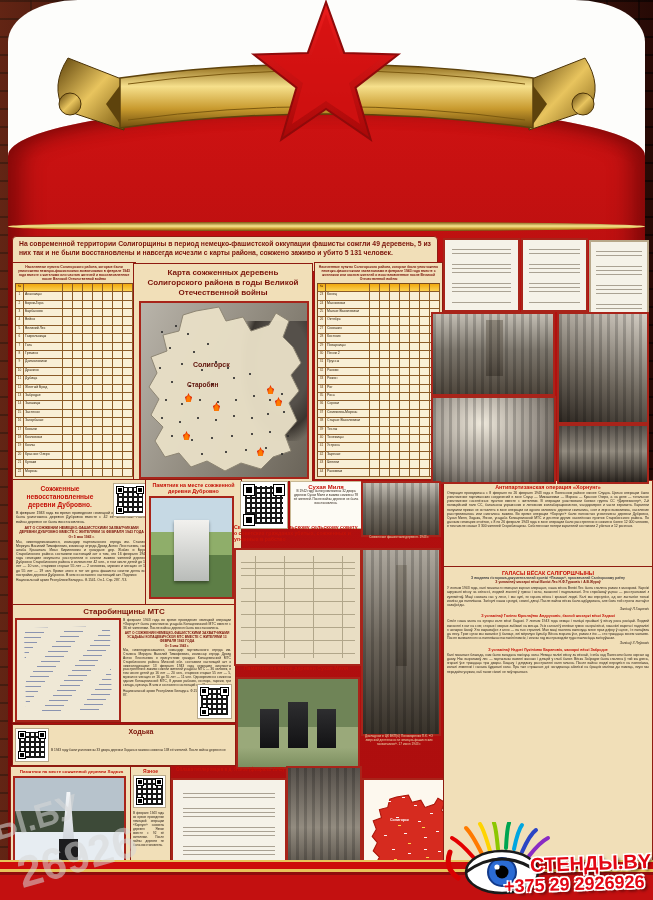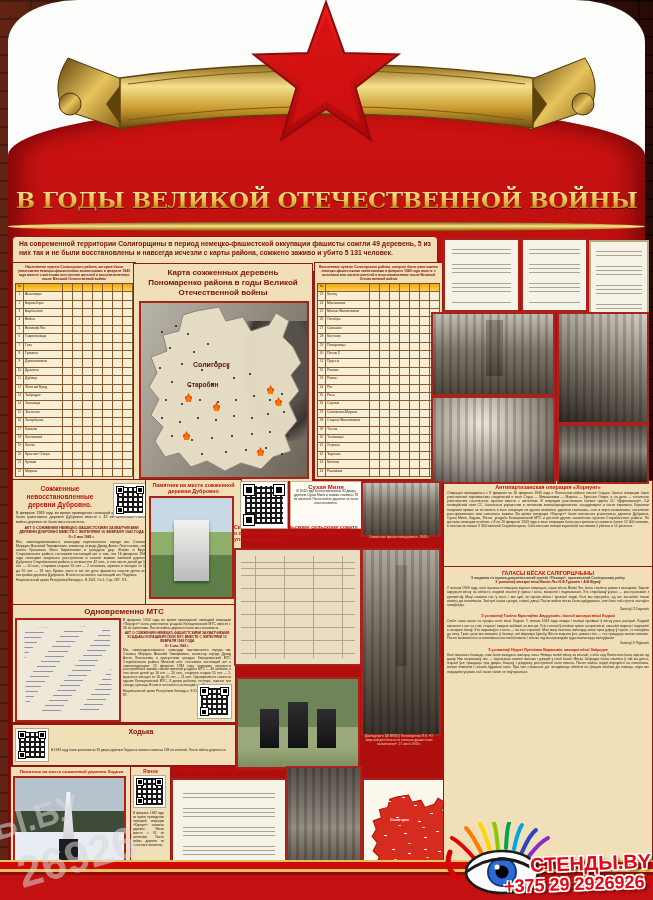--- a/index.html
+++ b/index.html
@@ -130,21 +130,20 @@
     <defs>
         <linearGradient id="gs" x1="0" y1="0" x2="0" y2="1">
       <stop offset="0" stop-color="#ee1c1c"></stop>
           <stop offset="1" stop-color="#a80808"></stop>
         </linearGradient>
       </defs>
     <polygon points="80,2 98.2,52.9 152.3,54.5 109.5,87.6 124.7,139.5 80,109 35.3,139.5 50.5,87.6 7.7,54.5 61.8,52.9" fill="url(#gs)" stroke="#8f0a0a" stroke-width="2"></polygon>
     <polygon points="80,14 94,55 137,57 103,83 114,124 80,101 46,124 57,83 23,57 66,55" fill="#d41212" opacity=".8"></polygon>
   </svg>
 
-  <div class="gold-title" style="top:186px;font-size:23px;">В ГОДЫ ВЕЛИКОЙ ОТЕЧЕСТВЕННОЙ ВОЙНЫ</div>
   <div id="gold-stripe"></div>
 
   <div class="panel" style="left:12px;top:236px;width:424px;height:34px;border-radius:4px;">
     <div style="font-size:6.8px;line-height:1.3;font-weight:bold;color:#7a1208;padding:3px 6px;text-align:left;">На современной территории Солигорщины в период немецко-фашистской оккупации фашисты сожгли 49 деревень, 5 из них так и не были восстановлены и навсегда исчезли с карты района, сожжено заживо и убито 5 131 человек.</div>
   </div>
 
   <div class="ph ph-doc" style="left:443px;top:238px;width:73px;height:70px;">
       <div class="doclines"></div>
     </div>
   <div class="ph ph-doc" style="left:521px;top:238px;width:63px;height:70px;">
@@ -407,21 +406,21 @@
           <div class="tc"></div>
           <div class="tc"></div>
           <div class="tc"></div>
           <div class="tc"></div>
           <div class="tc"></div>
         </div>
       </div>
   </div>
 
   <div class="panel" style="left:133px;top:263px;width:178px;height:217px;">
-    <div class="cap-dark" style="font-size:8px;line-height:1.25;padding:4px 8px 0;">Карта сожженных деревень Пономаренко района в годы Великой Отечественной войны</div>
+    <div class="cap-dark" style="font-size:8px;line-height:1.25;padding:4px 8px 0;">Карта сожженных деревень Солигорского района в годы Великой Отечественной войны</div>
   </div>
   <div id="map-img">
     <div id="map-photo-fig"></div>
     <svg style="position:absolute;inset:0;" viewBox="0 0 166 174">
       <path d="M55,8 L78,4 L85,18 L102,14 L110,28 L128,22 L135,10 L148,18 L142,34 L152,44 L160,60 L150,72 L158,88 L148,100 L156,118 L144,132 L150,148 L132,154 L120,166 L100,160 L84,168 L66,158 L50,164 L38,150 L24,154 L14,138 L22,124 L10,112 L18,96 L8,84 L16,70 L10,54 L26,48 L22,32 L38,28 L42,12 Z" fill="#e8dfc6" stroke="#8c8472" stroke-width="1" opacity=".96"></path>
     </svg>
     <div id="mapdots" style="position:absolute;inset:0;">
         <div class="dot" style="left: 20px; top: 28px;"></div>
         <div class="dot" style="left: 34px; top: 22px;"></div>
         <div class="dot" style="left: 46px; top: 30px;"></div>
@@ -799,21 +798,21 @@
       <div class="grain"></div>
     </div>
   <div class="abs" style="left:361px;top:536px;width:76px;font-size:3.2px;line-height:1.2;color:#ecd9ad;text-align:center;z-index:6;">Сожженная фашистами деревня. 1943 г.</div>
   <div class="ph ph-ruin2" style="left:361px;top:548px;width:76px;height:184px;">
       <div class="chimney" style="height:55%;"></div>
       <div class="grain"></div>
     </div>
   <div class="abs" style="left:361px;top:735px;width:76px;font-size:3.2px;line-height:1.2;color:#ecd9ad;text-align:center;z-index:6;">Докладная в ЦК ВКП(б) Пономаренко П.К. «О зверской деятельности немецко-фашистских захватчиков». 17 июня 1943 г.</div>
 
   <div class="panel" style="left:12px;top:604px;width:222px;height:117px;">
-    <div class="cap-dark" style="font-size:8px;padding-top:2px;">Одновременно МТС</div>
+    <div class="cap-dark" style="font-size:8px;padding-top:2px;">Старобинщины МТС</div>
     <div class="ph ph-hand" style="left:2px;top:13px;width:102px;height:100px;">
         <div class="handlines"></div>
       </div>
     <div class="abs" style="left:110px;top:13px;width:108px;height:100px;overflow:hidden;">
       <div class="tinytext" style="font-size:3.4px;line-height:1.2;">В феврале 1943 года во время проведения немецкой операции «Хорнунг» была уничтожена усадьба Копацевичской МТС вместе с 36 её жителями. После войны деревня была восстановлена.</div>
       <div class="cap-dark" style="font-size:3.3px;line-height:1.2;margin-top:2px;">АКТ О СОЖЖЕНИИ НЕМЕЦКО-ФАШИСТСКИМИ ЗАХВАТЧИКАМИ УСАДЬБЫ КОПАЦЕВИЧСКОЙ МТС ВМЕСТЕ С ЖИТЕЛЯМИ 13 ФЕВРАЛЯ 1943 ГОДА</div>
       <div class="cap-dark" style="font-size:3.2px;">От 5 мая 1943 г.</div>
       <div class="tinytext" style="font-size:3.3px;line-height:1.18;margin-top:1px;">Мы, нижеподписавшиеся, командир партизанского отряда им. Сталина Меркуль Василий Тимофеевич, комиссар отряда Дрозд Антон Леонтьевич в присутствии граждан Копацевичской МТС Старобинского района Минской обл. составили настоящий акт о нижеследующем: 13 февраля 1943 года немецкие оккупанты расстреляли и заживо сожгли жителей усадьбы МТС — 36 человек, в том числе детей до 16 лет — 20 чел., стариков старше 55 лет — 5, мужчин и женщин от 16 до 55 лет — 11 чел. Одновременно сожжены здание Копацевичской МТС, 8 домов рабочих, контора, гаражи, три склада, кузница. В чем и составлен настоящий акт. Подписи</div>
       <div class="tinytext" style="font-size:3.2px;margin-top:1px;">Национальный архив Республики Беларусь. Ф.1541. Воп.1. Спр. 287. Л. 87.</div>
     </div>

